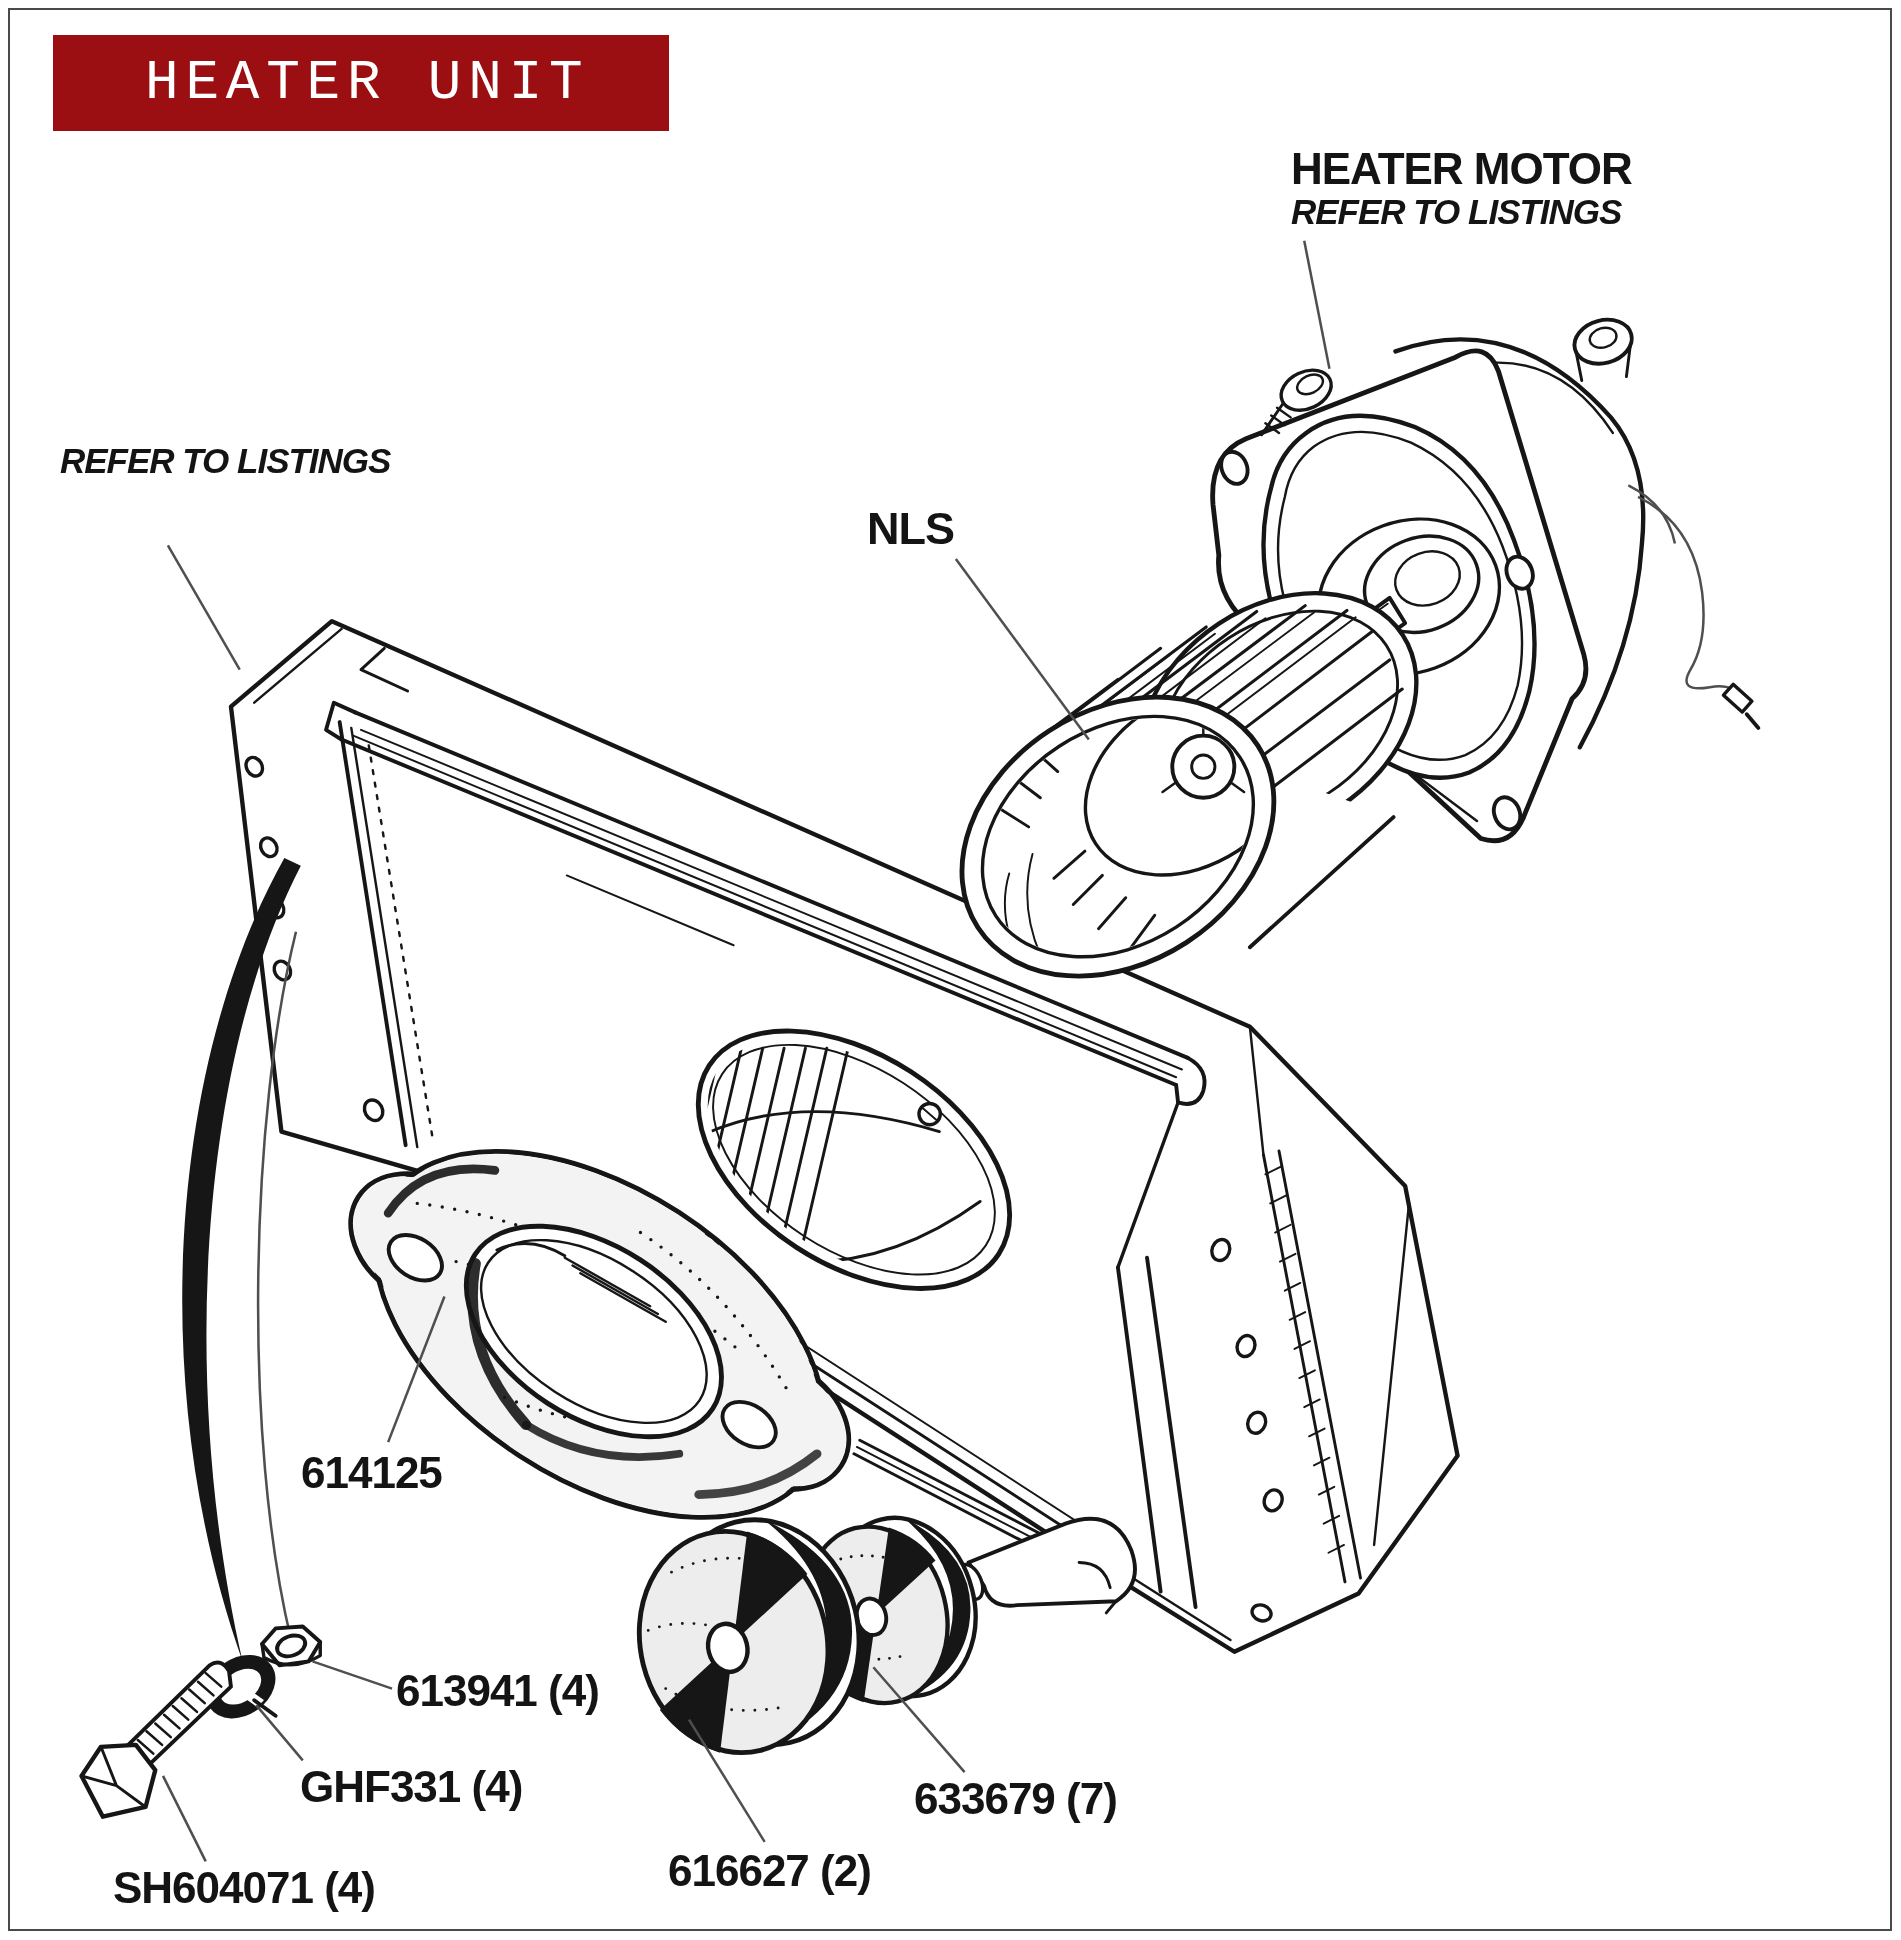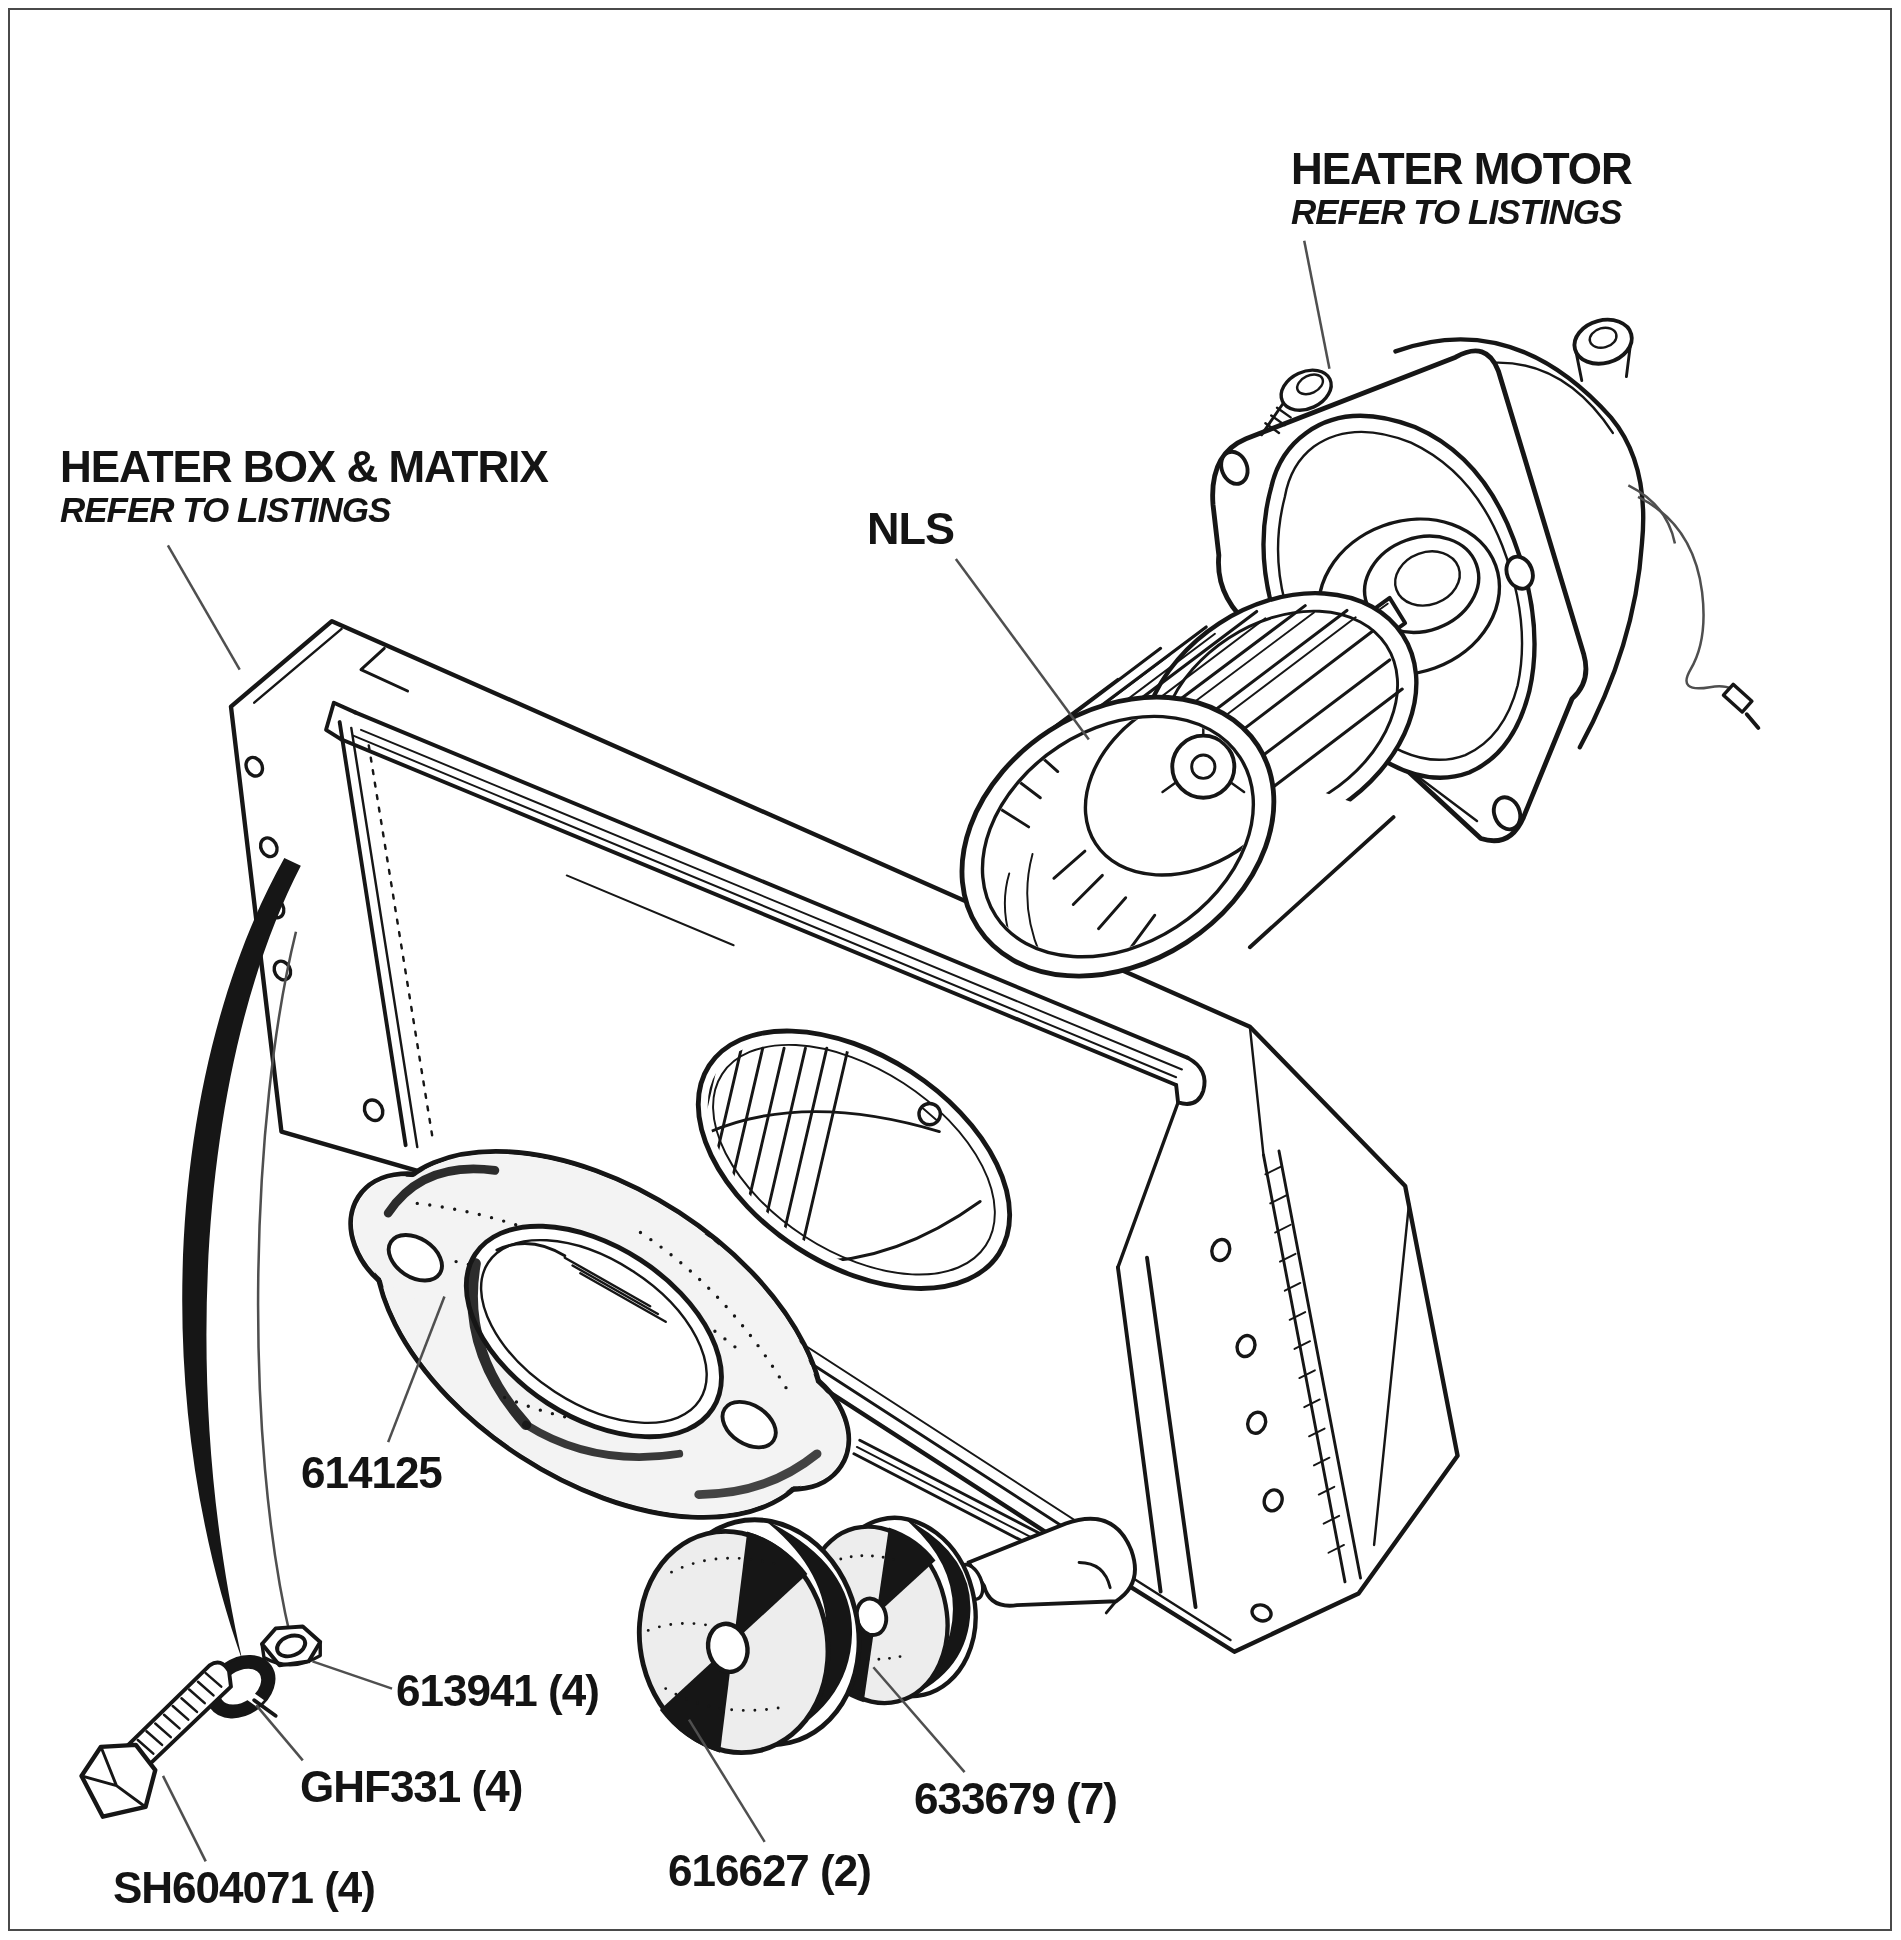--- a/index.html
+++ b/index.html
@@ -322,28 +322,30 @@
       <path class="leader" d="M985,576 L1122,762"></path>
       <path class="leader" d="M400,1486 L458,1336"></path>
       <path class="leader" d="M404,1740 L322,1712"></path>
       <path class="leader" d="M312,1814 L264,1757"></path>
       <path class="leader" d="M212,1918 L168,1830"></path>
       <path class="leader" d="M788,1898 L710,1772"></path>
       <path class="leader" d="M994,1826 L900,1718"></path>
     </g>
   </svg>
 
+  <div id="banner" style="background: rgb(155, 15, 18);">
+    <div class="txt" style="color: rgb(255, 255, 255);">HEATER UNIT</div>
+  </div>
 
   <div class="callout" style="left:1291px;top:144px;">
     <div class="title">HEATER MOTOR</div>
     <div class="subtitle">REFER TO LISTINGS</div>
   </div>
 
   <div class="callout" style="left:60px;top:442px;">
-    <div class="title">HEATER BOX &amp; MATRIX</div>
     <div class="subtitle">REFER TO LISTINGS</div>
   </div>
 
   <div class="callout title" style="left:867px;top:504px;font-size:45px;">NLS</div>
 
   <div class="callout pn" style="left:301px;top:1448px;">614125</div>
 
   <div class="callout pn" style="left:396px;top:1666px;">613941 (4)</div>
 
   <div class="callout pn" style="left:300px;top:1762px;">GHF331 (4)</div>

